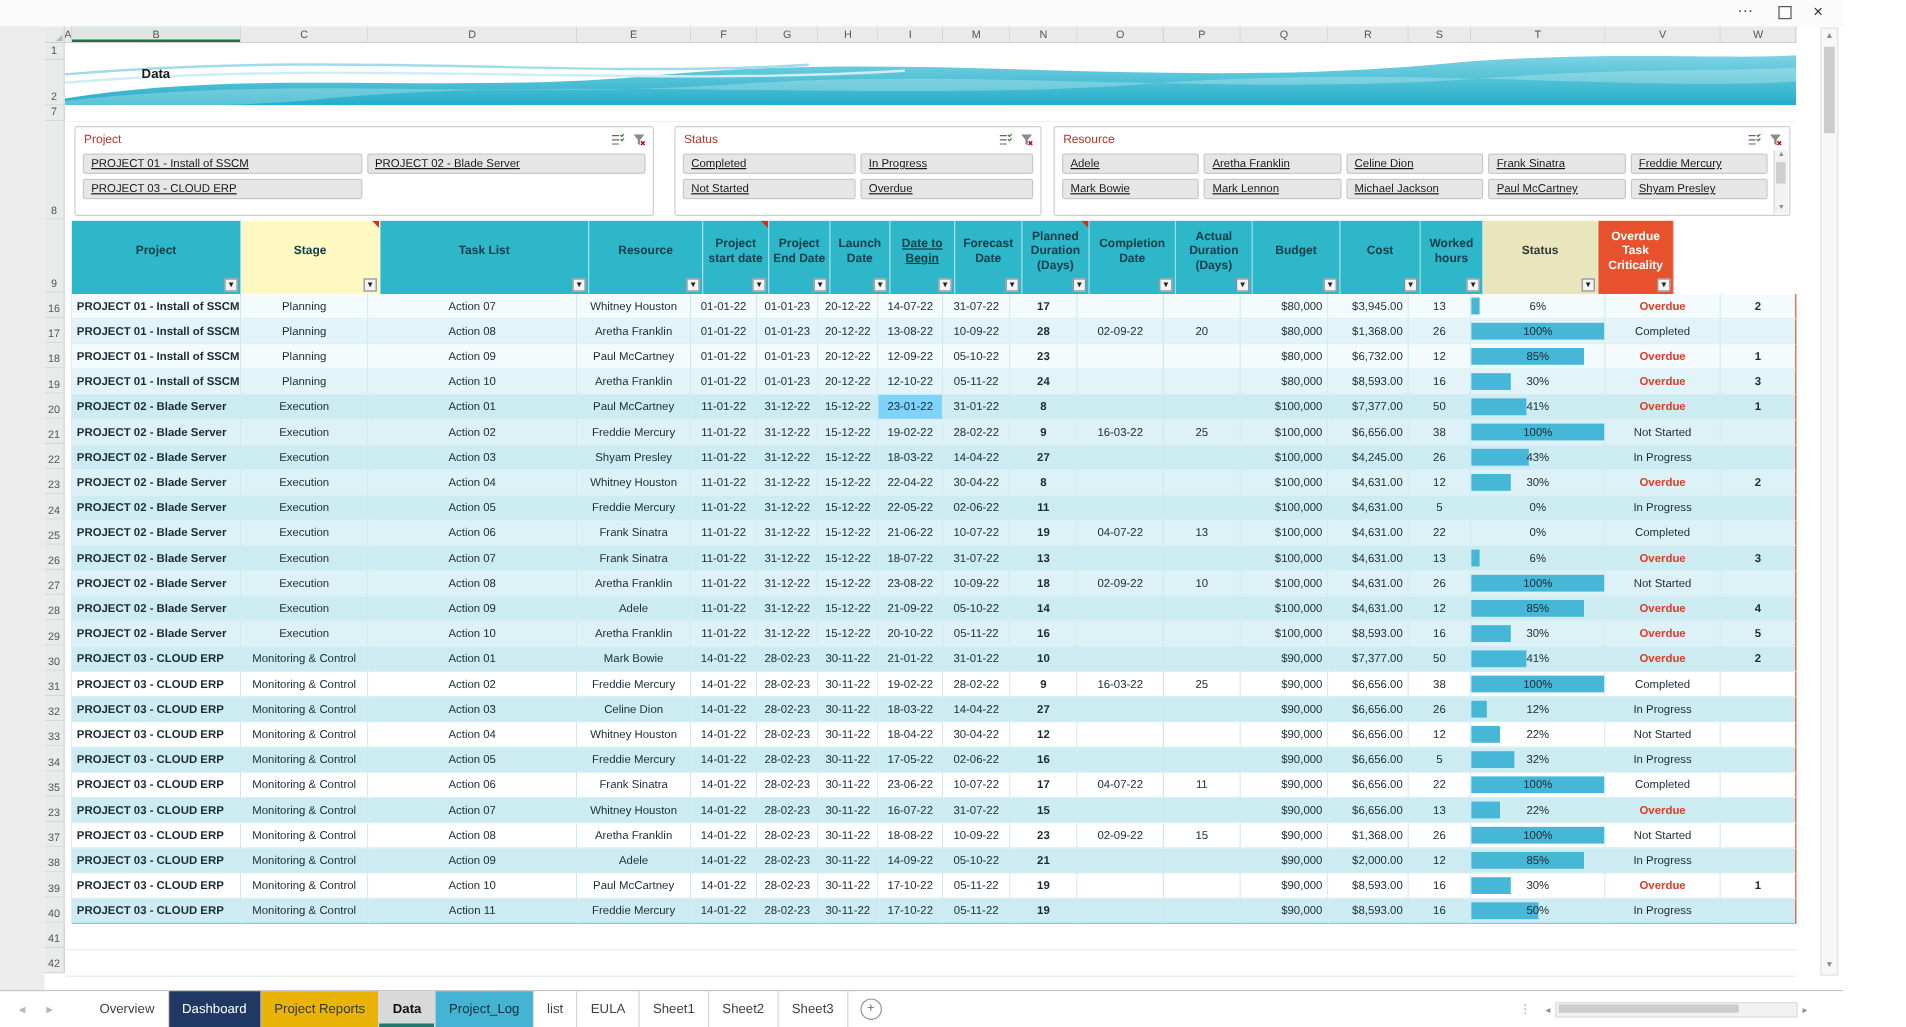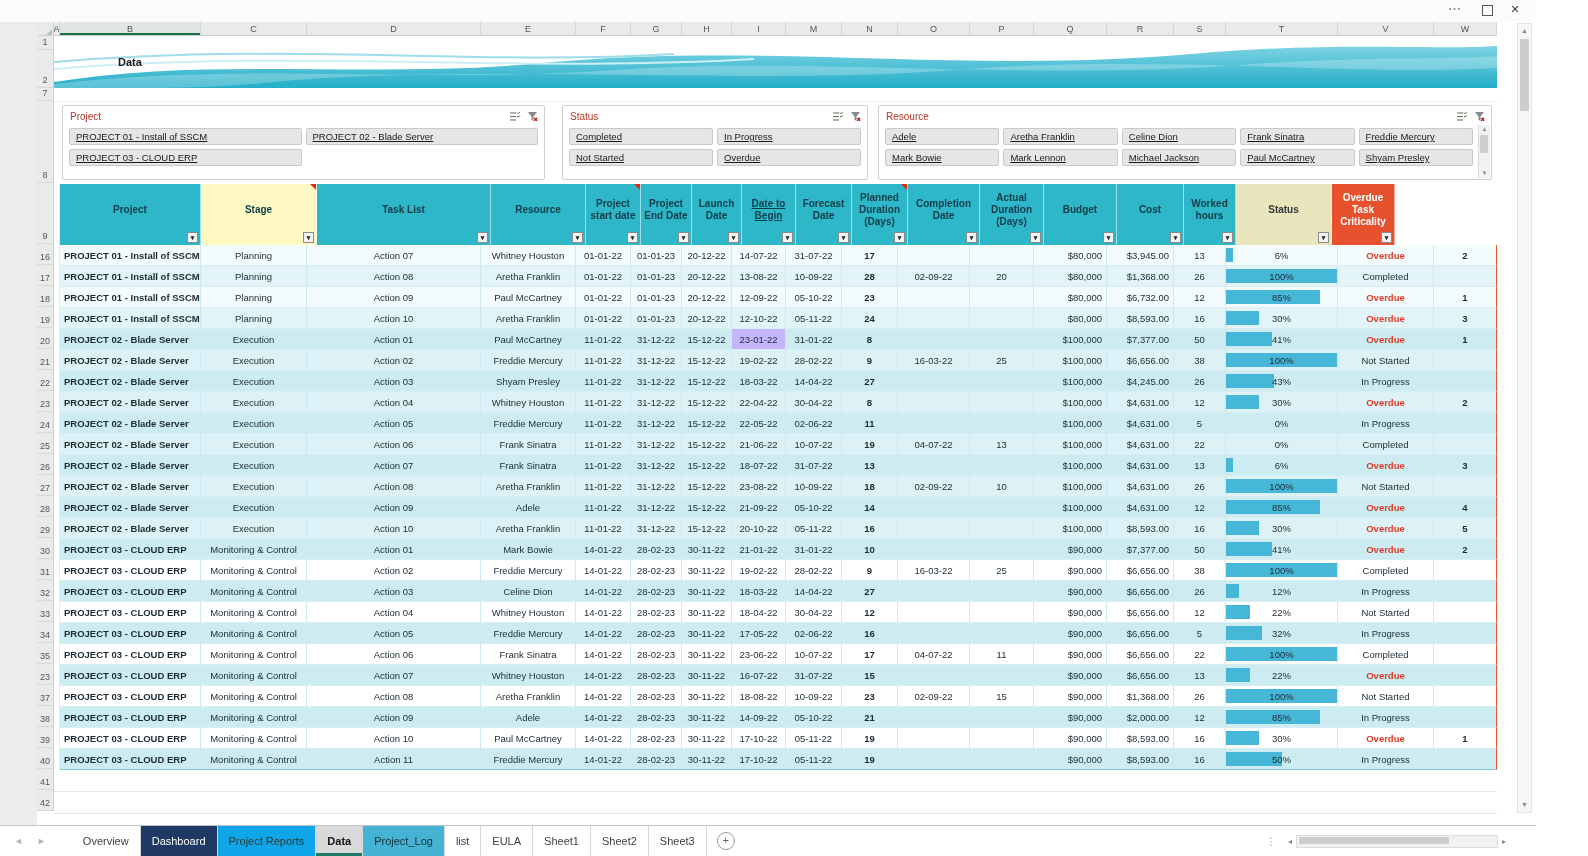--- a/index.html
+++ b/index.html
@@ -423,21 +423,21 @@
             </div>
             <div class="trow">
               <div class="aspacer"></div>
               <div class="tcell l bold" style="width: 141px; background: rgb(205, 236, 242);">PROJECT 02 - Blade Server</div>
               <div class="tcell c" style="width: 106px; background: rgb(205, 236, 242);">Execution</div>
               <div class="tcell c" style="width: 174px; background: rgb(205, 236, 242);">Action 01</div>
               <div class="tcell c" style="width: 95px; background: rgb(205, 236, 242);">Paul McCartney</div>
               <div class="tcell c" style="width: 55px; background: rgb(205, 236, 242);">11-01-22</div>
               <div class="tcell c" style="width: 51px; background: rgb(205, 236, 242);">31-12-22</div>
               <div class="tcell c" style="width: 50px; background: rgb(205, 236, 242);">15-12-22</div>
-              <div class="tcell c" style="width: 54px; background: #c4b5fd;">23-01-22</div>
+              <div class="tcell c" style="width: 54px; background: #7dd3fc;">23-01-22</div>
               <div class="tcell c" style="width: 56px; background: rgb(205, 236, 242);">31-01-22</div>
               <div class="tcell c bold" style="width: 56px; background: rgb(205, 236, 242);">8</div>
               <div class="tcell c" style="width: 72px; background: rgb(205, 236, 242);"></div>
               <div class="tcell c" style="width: 64px; background: rgb(205, 236, 242);"></div>
               <div class="tcell r" style="width: 73px; background: rgb(205, 236, 242);">$100,000</div>
               <div class="tcell r" style="width: 67px; background: rgb(205, 236, 242);">$7,377.00</div>
               <div class="tcell c" style="width: 52px; background: rgb(205, 236, 242);">50</div>
               <div class="tcell c" style="width: 112px; background: rgb(205, 236, 242);">
                 <div class="pbar" style="width: 41%;"></div>
                 <span class="plabel">41%</span>
@@ -937,21 +937,21 @@
       <div class="varr vdn">▼</div>
     </div>
   </div>
 
   <div class="tabbar">
     <span class="tnav">◄</span>
     <span class="tnav">►</span>
     <div class="tabs">
         <div class="tab" style="color: rgb(63, 63, 63); text-align: center;">Overview</div>
         <div class="tab" style="background: rgb(31, 56, 100); color: rgb(255, 255, 255);">Dashboard</div>
-        <div class="tab" style="background: #0ea5e9; color: rgb(46, 59, 46);">Project Reports</div>
+        <div class="tab" style="background: #eab308; color: rgb(46, 59, 46);">Project Reports</div>
         <div class="tab active" style="background: rgb(217, 217, 217); color: rgb(17, 17, 17); box-shadow: rgb(31, 122, 109) 0px -3px 0px inset;">Data</div>
         <div class="tab" style="background: rgb(68, 179, 212); color: rgb(18, 48, 59);">Project_Log</div>
         <div class="tab" style="color: rgb(63, 63, 63);">list</div>
         <div class="tab" style="color: rgb(63, 63, 63);">EULA</div>
         <div class="tab" style="color: rgb(63, 63, 63);">Sheet1</div>
         <div class="tab" style="color: rgb(63, 63, 63);">Sheet2</div>
         <div class="tab" style="color: rgb(63, 63, 63);">Sheet3</div>
       </div>
     <span class="newsheet">+</span>
     <span class="flexfill"></span>

